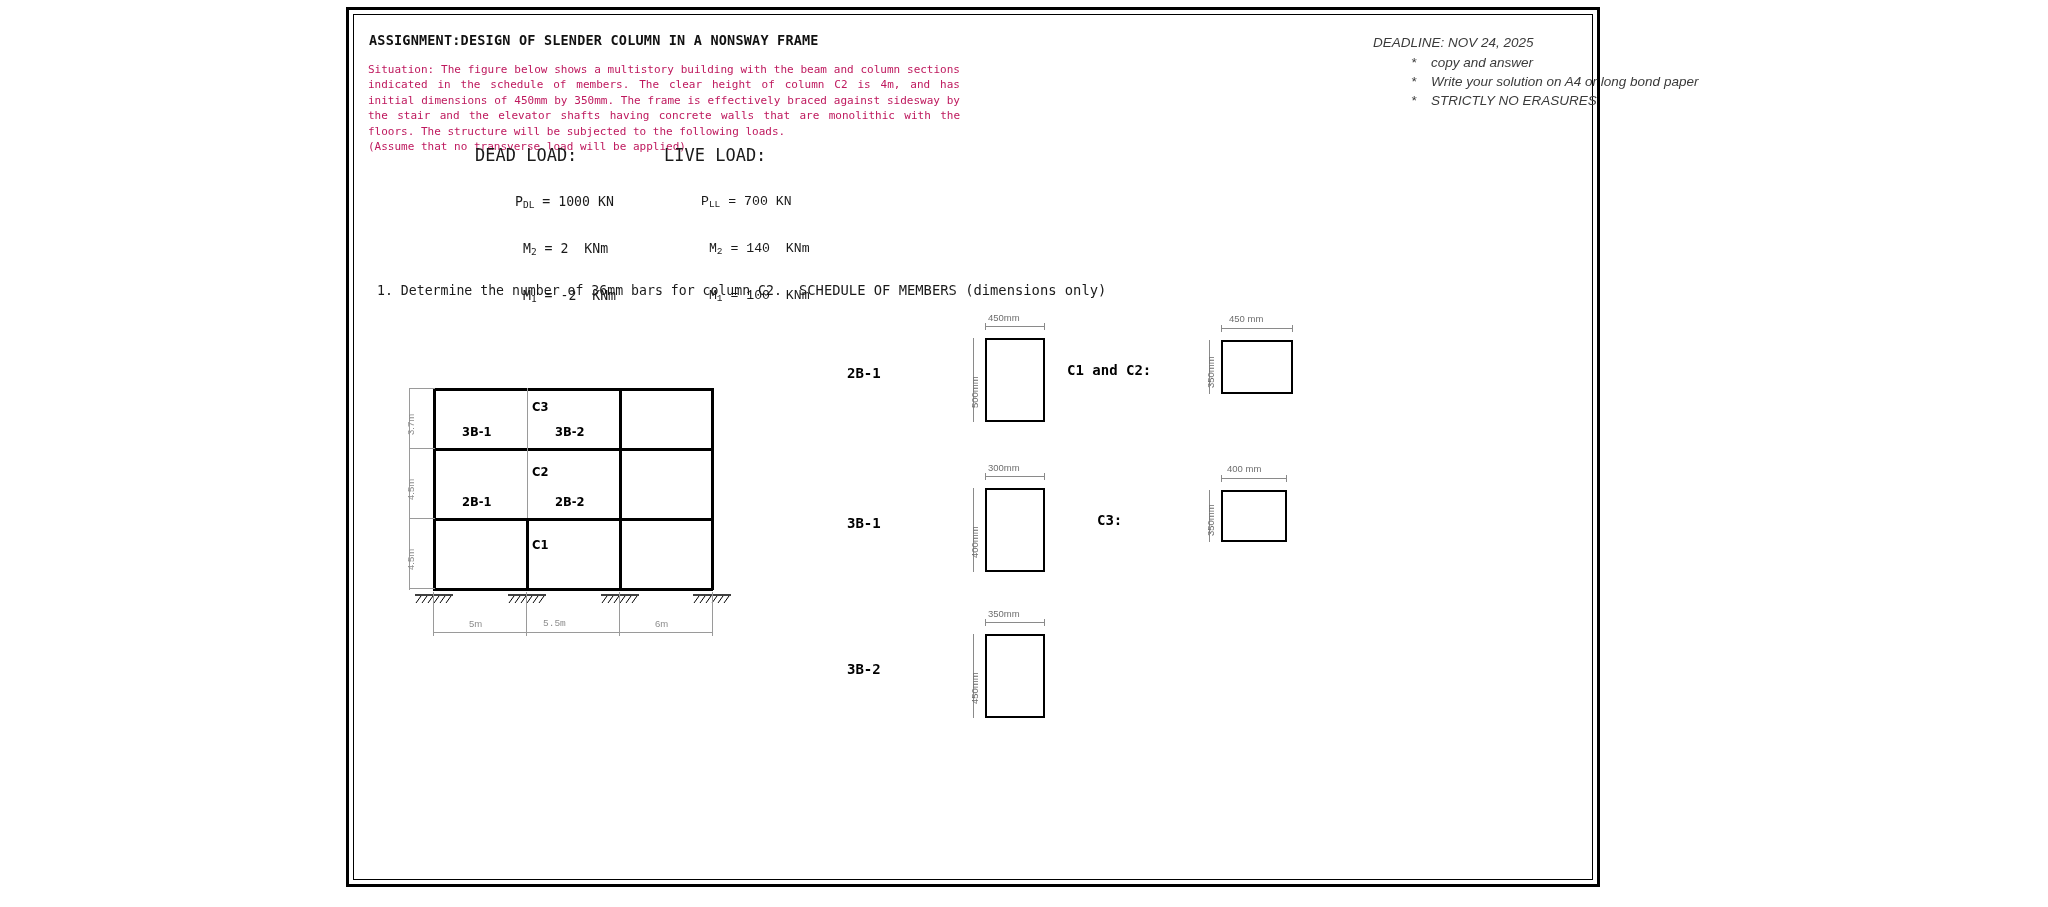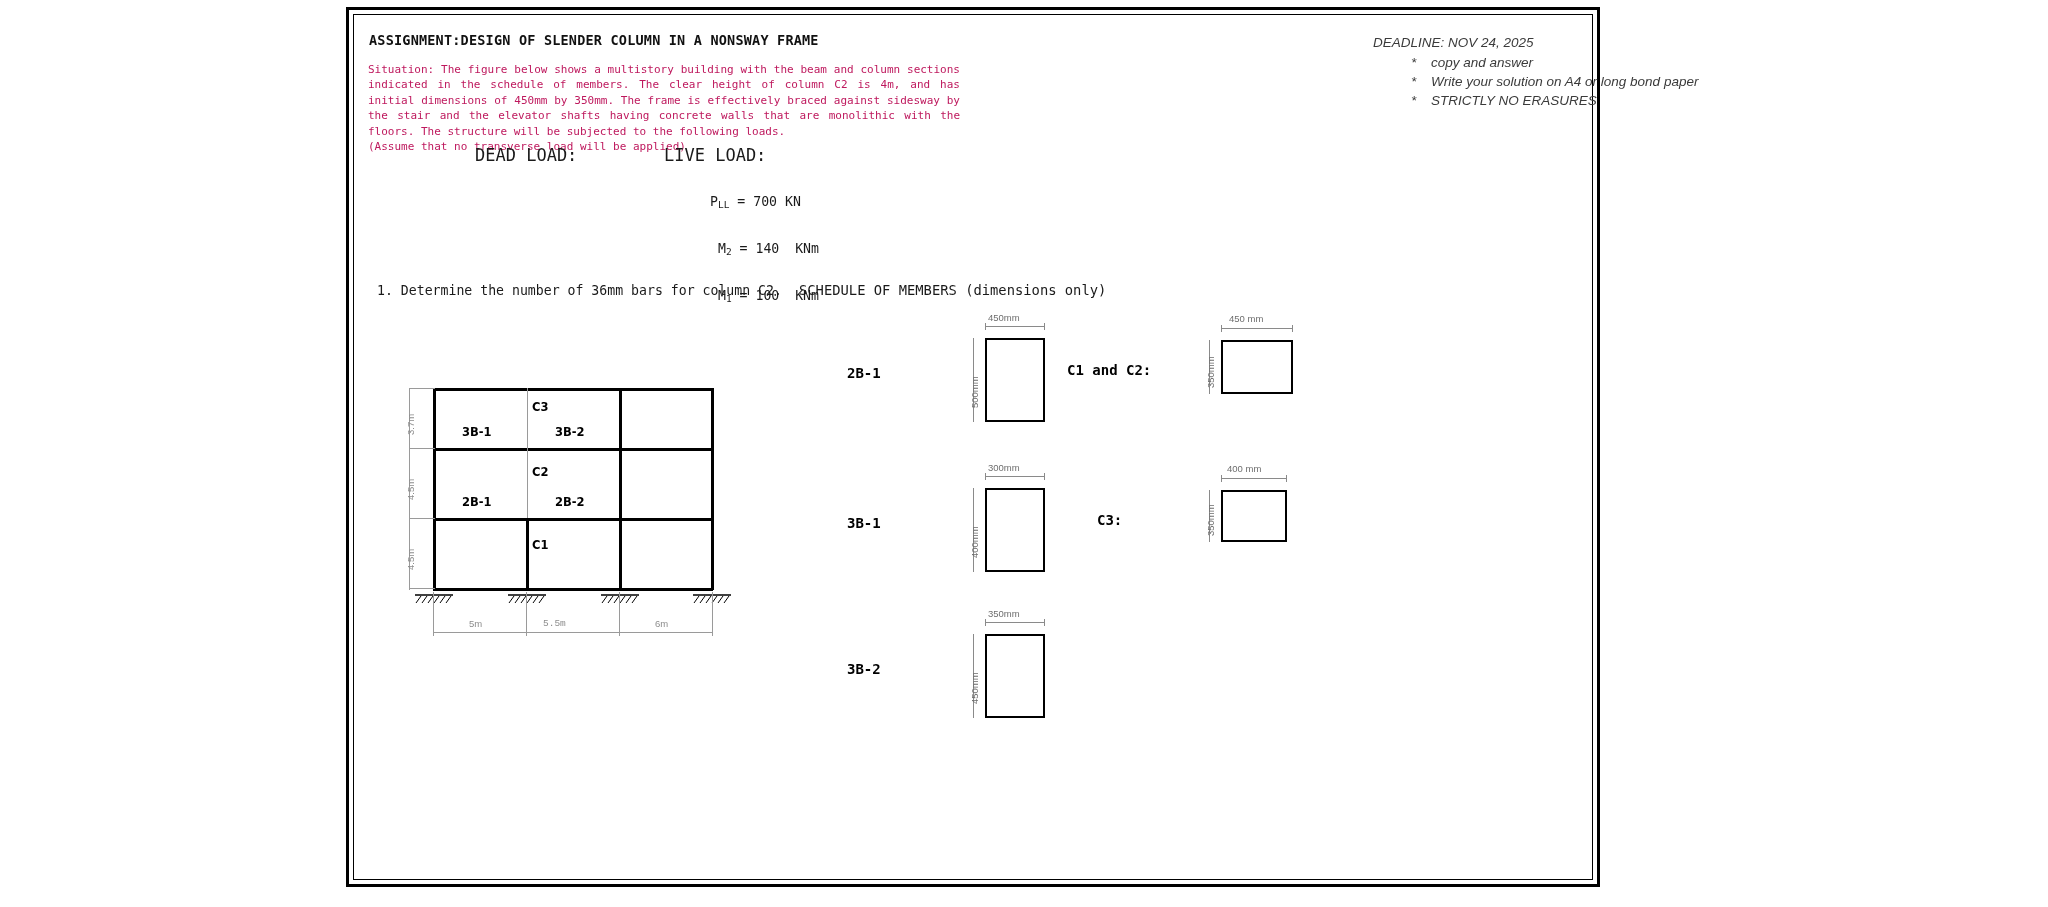--- a/index.html
+++ b/index.html
@@ -18,21 +18,21 @@
 
   .situation{position:absolute;left:19px;top:52px;width:592px;font-size:11px;line-height:15.4px;color:#be185d;text-align:justify;}
   .situation .lastline{text-align:left;}
 
   .ld-head{position:absolute;font-size:17px;color:#1a1a1a;}
   .ld-head.dead{left:126px;top:135px;}
   .ld-head.live{left:315px;top:135px;}
 
   .loads{position:absolute;font-size:13.2px;color:#1a1a1a;line-height:14.6px;white-space:pre;}
   .loads.dead{left:166px;top:156px;}
-  .loads.live{left:361px;top:156px;}
+  .loads.live{left:352px;top:156px;font-family:Liberation Mono, monospace;}
   .loads .row{display:block;}
   sub{font-size:9.5px;vertical-align:-2px;}
 
   .materials{position:absolute;left:19px;top:205px;font-size:13.2px;line-height:15.3px;color:#1a1a1a;}
   .materials div{white-space:nowrap;}
 
   .question{position:absolute;left:28px;top:273px;font-size:13.2px;color:#1a1a1a;white-space:nowrap;}
 
   .sched-title{position:absolute;left:450px;top:272px;font-size:13.8px;color:#1a1a1a;white-space:nowrap;}
 
@@ -81,20 +81,25 @@
     <div class="title">ASSIGNMENT:DESIGN OF SLENDER COLUMN IN A NONSWAY FRAME</div>
 
     <div class="situation">
       <span>Situation: The figure below shows a multistory building with the beam and column sections indicated in the schedule of members. The clear height of column C2 is 4m, and has initial dimensions of 450mm by 350mm. The frame is effectively braced against sidesway by the stair and the elevator shafts having concrete walls that are monolithic with the floors. The structure will be subjected to the following loads.</span>
       <div class="lastline">(Assume that no transverse load will be applied)</div>
     </div>
 
     <div class="ld-head dead">DEAD LOAD:</div>
     <div class="ld-head live">LIVE LOAD:</div>
 
+    <div class="loads dead">
+      <span class="row"><span>P</span><sub>DL</sub> <span>= 1000 KN</span></span>
+      <span class="row"> <span>M</span><sub>2</sub> <span>= 2  KNm</span></span>
+      <span class="row"> <span>M</span><sub>1</sub> <span>= -2  KNm</span></span>
+    </div>
 
     <div class="loads live">
       <span class="row"><span>P</span><sub>LL</sub> <span>= 700 KN</span></span>
       <span class="row"> <span>M</span><sub>2</sub> <span>= 140  KNm</span></span>
       <span class="row"> <span>M</span><sub>1</sub> <span>= 100  KNm</span></span>
     </div>
 
 
     <div class="question">1. Determine the number of 36mm bars for column C2.</div>
     <div class="sched-title">SCHEDULE OF MEMBERS (dimensions only)</div>

